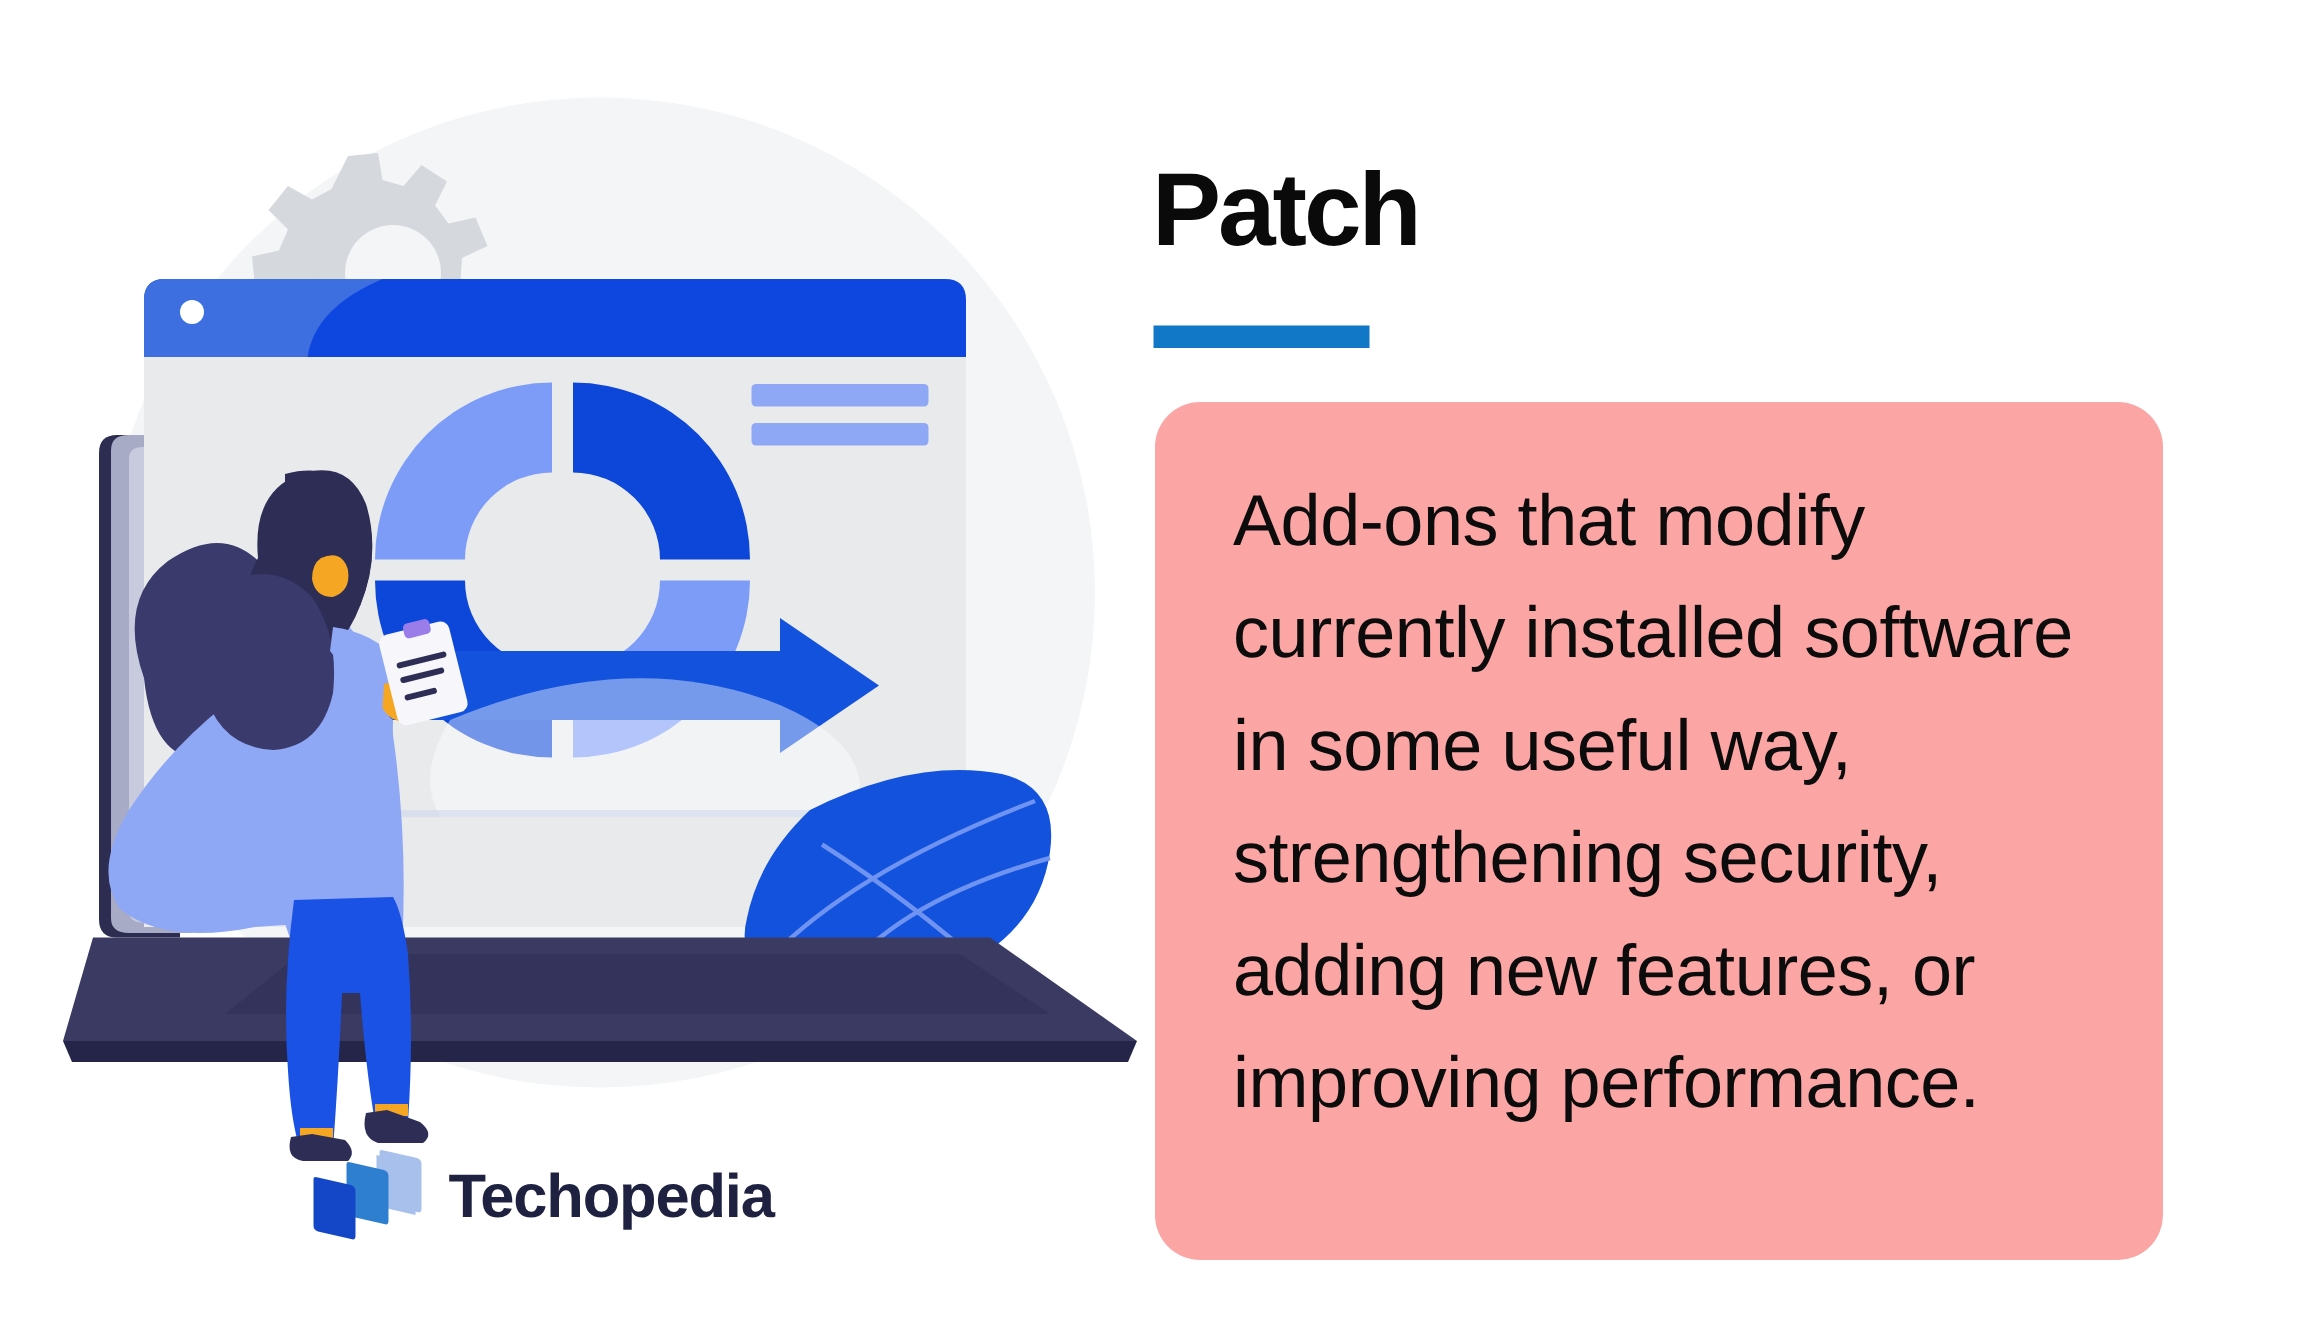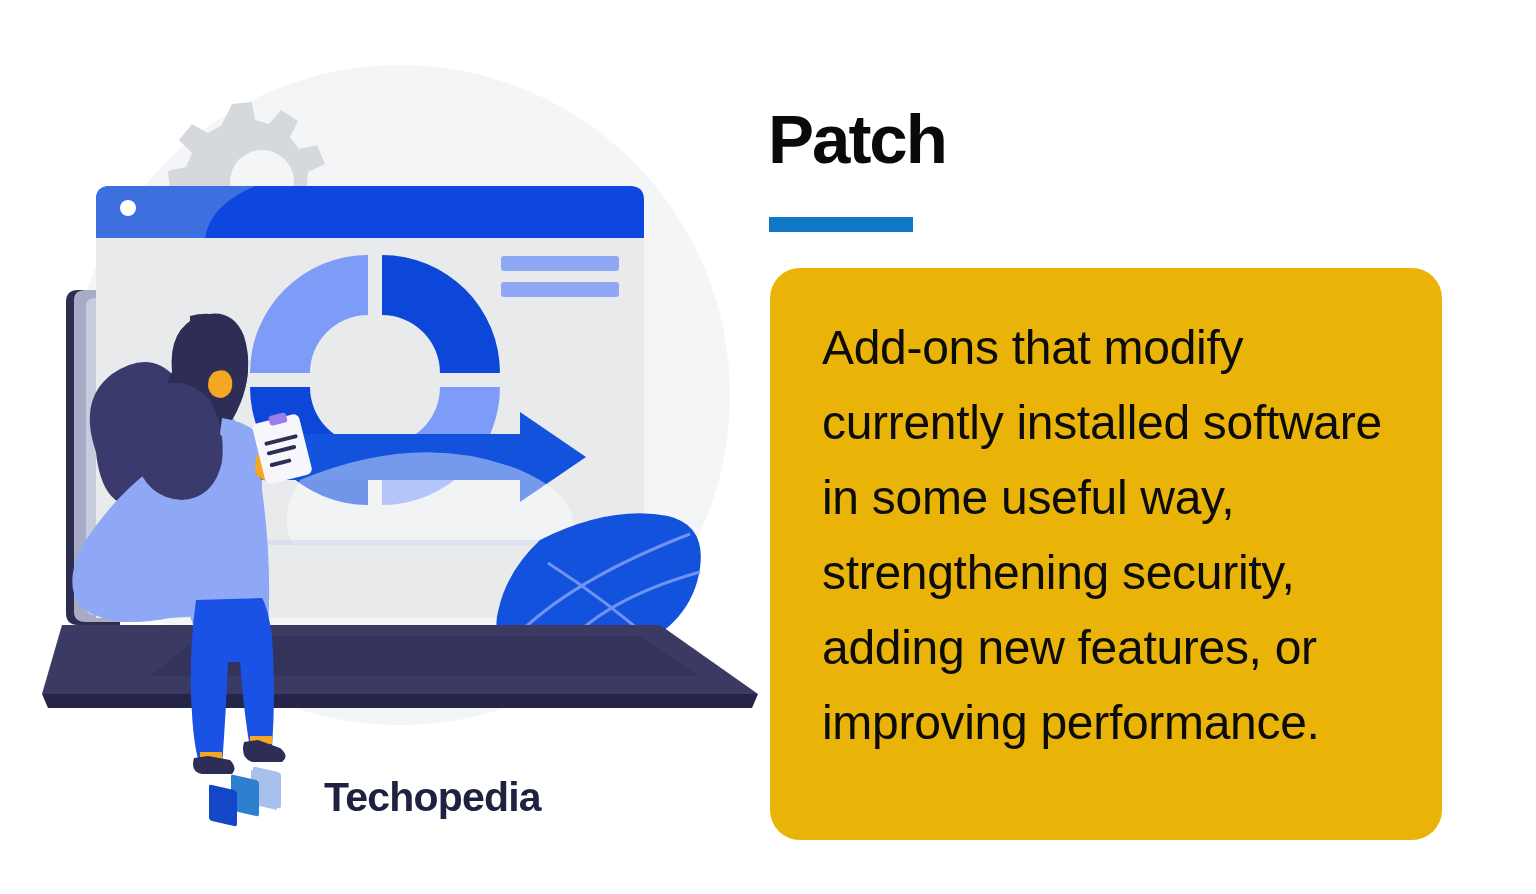--- a/index.html
+++ b/index.html
@@ -49,21 +49,20 @@
   }
   #brand-mark { display: block; }
   #brand-wordmark {
     font-family: "Liberation Sans", sans-serif;
     font-size: 41px;
     font-weight: bold;
     letter-spacing: -0.8px;
     color: #1e2240;
     line-height: 1;
     white-space: nowrap;
-    margin-left: 25px;
   }
 
   
   #content-panel {
     position: absolute;
     left: 760px;
     top: 0;
     width: 776px;
     height: 894px;
   }
@@ -89,21 +88,21 @@
     height: 15px;
     background: #1178c8;
   }
 
   #definition-card {
     position: absolute;
     left: 10px;
     top: 268px;
     width: 672px;
     height: 572px;
-    background: #eab308;
+    background: #fca5a5;
     border-radius: 30px;
   }
 
   #definition-text {
     position: absolute;
     left: 52px;
     top: 42px;
     width: 600px;
     font-family: "Liberation Sans", sans-serif;
     font-size: 48px;

